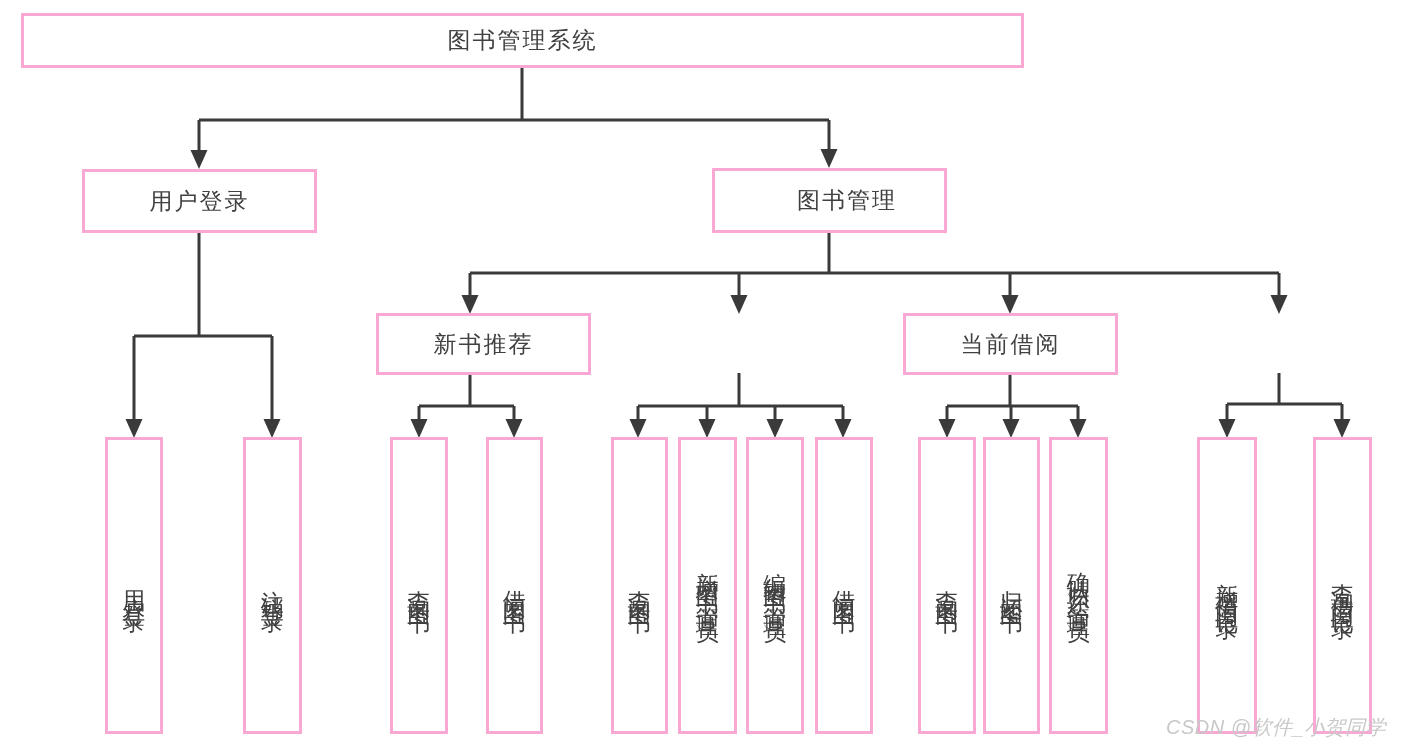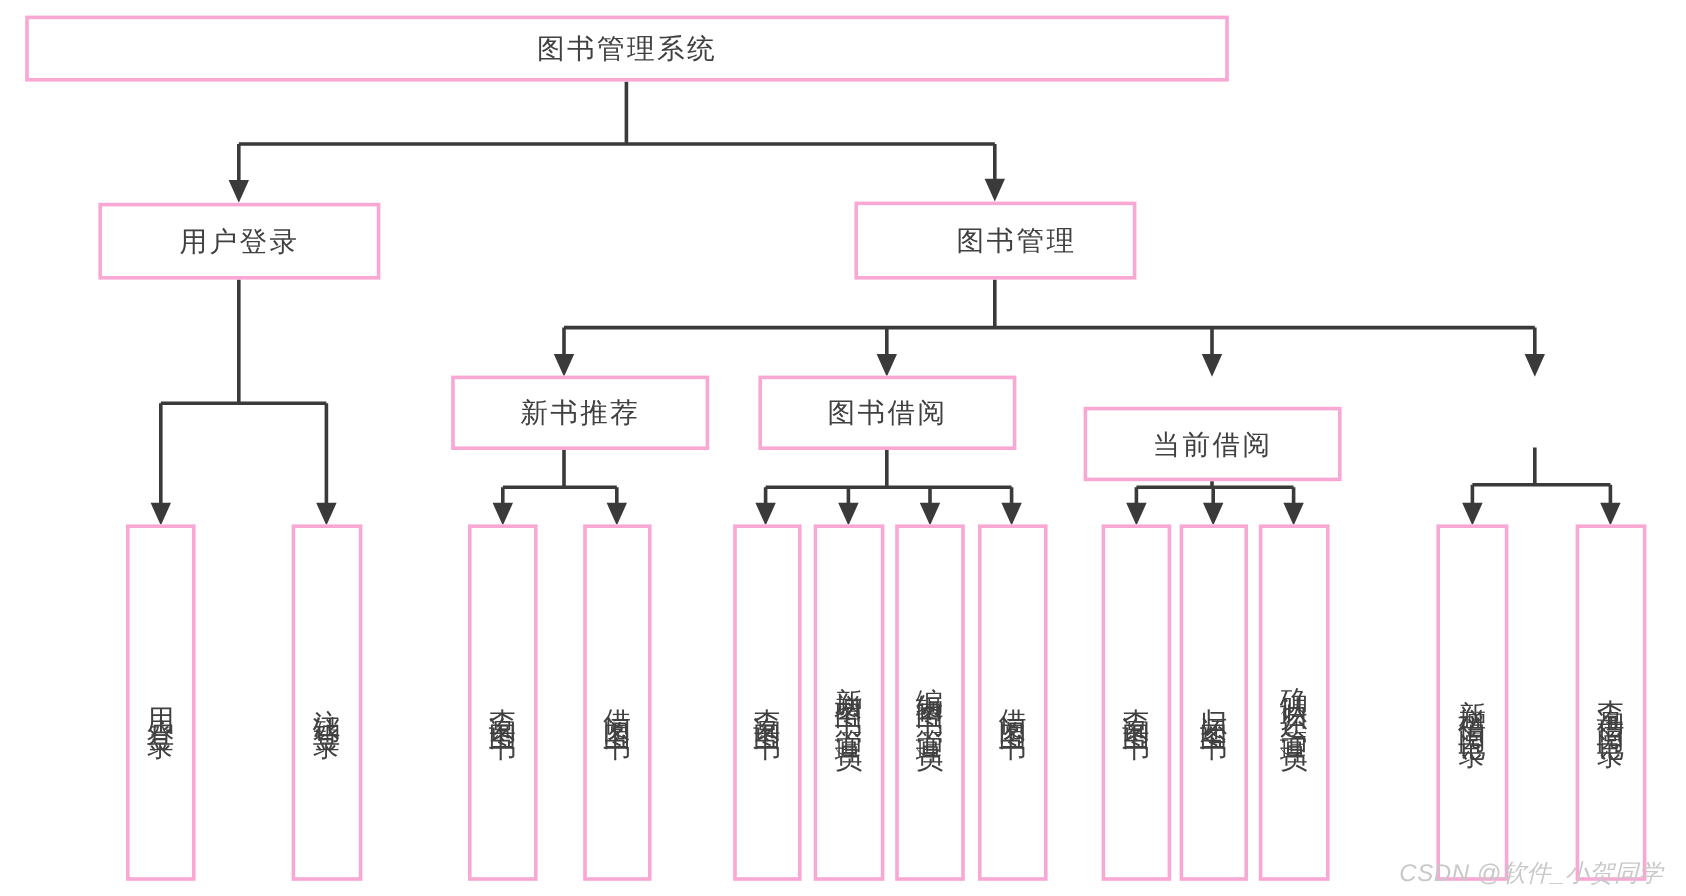--- a/index.html
+++ b/index.html
@@ -77,22 +77,21 @@
       M1069.5 419 L1086.5 419 L1078 438 Z
       M1218.5 419 L1235.5 419 L1227 438 Z  M1333.5 419 L1350.5 419 L1342 438 Z"></path>
   </svg>
 
   <div class="node" style="left:21px; top:13px; width:1003px; height:55px;">图书管理系统</div>
 
   <div class="node" style="left:82px; top:169px; width:235px; height:64px;">用户登录</div>
   <div class="node" style="left:712px; top:168px; width:235px; height:65px;padding-left:35px;">图书管理</div>
 
   <div class="node" style="left:363px; top:313px; width:215px; height:62px;margin-left:13px;">新书推荐</div>
-  <div class="node" style="left:632px; top:313px; width:215px; height:62px;">图书借阅</div>
-  <div class="node" style="left:903px; top:313px; width:215px; height:62px;margin-top:26px;">当前借阅</div>
+  <div class="node" style="left:903px; top:313px; width:215px; height:62px;">当前借阅</div>
 
   <div class="node" style="left:105px; top:437px; width:58px; height:297px;">
     <span class="vtext">用户登录</span>
   </div>
   <div class="node" style="left:243px; top:437px; width:59px; height:297px;">
     <span class="vtext">注销登录</span>
   </div>
 
   <div class="node" style="left:390px; top:437px; width:58px; height:297px;">
     <span class="vtext">查询图书</span>

